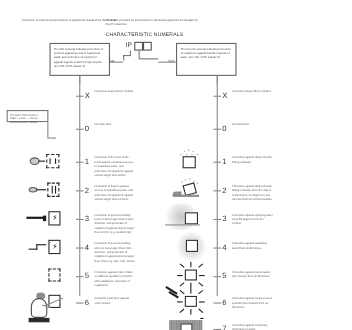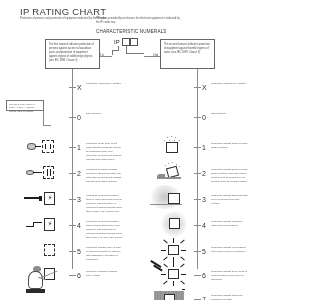--- a/index.html
+++ b/index.html
@@ -165,21 +165,20 @@
   }
   .fig-base {
     position: absolute; background: #2c2c2c;
   }
 </style>
 </head>
 <body>
 
 <div id="page">
 
-  <div class="title">IP RATING CHART</div>
   <div class="subtitle">Protection of persons and protection of equipment
 indicated by the IP code.</div>
   <div class="hdr-note">Protection provided by enclosures
 for electrical equipment is indicated
 by the IP codes two</div>
   <div class="charnum">CHARACTERISTIC NUMERALS</div>
 
   <div class="ipbox">
     <span class="ip-letters">IP</span>
     <span class="ip-slot"></span>

